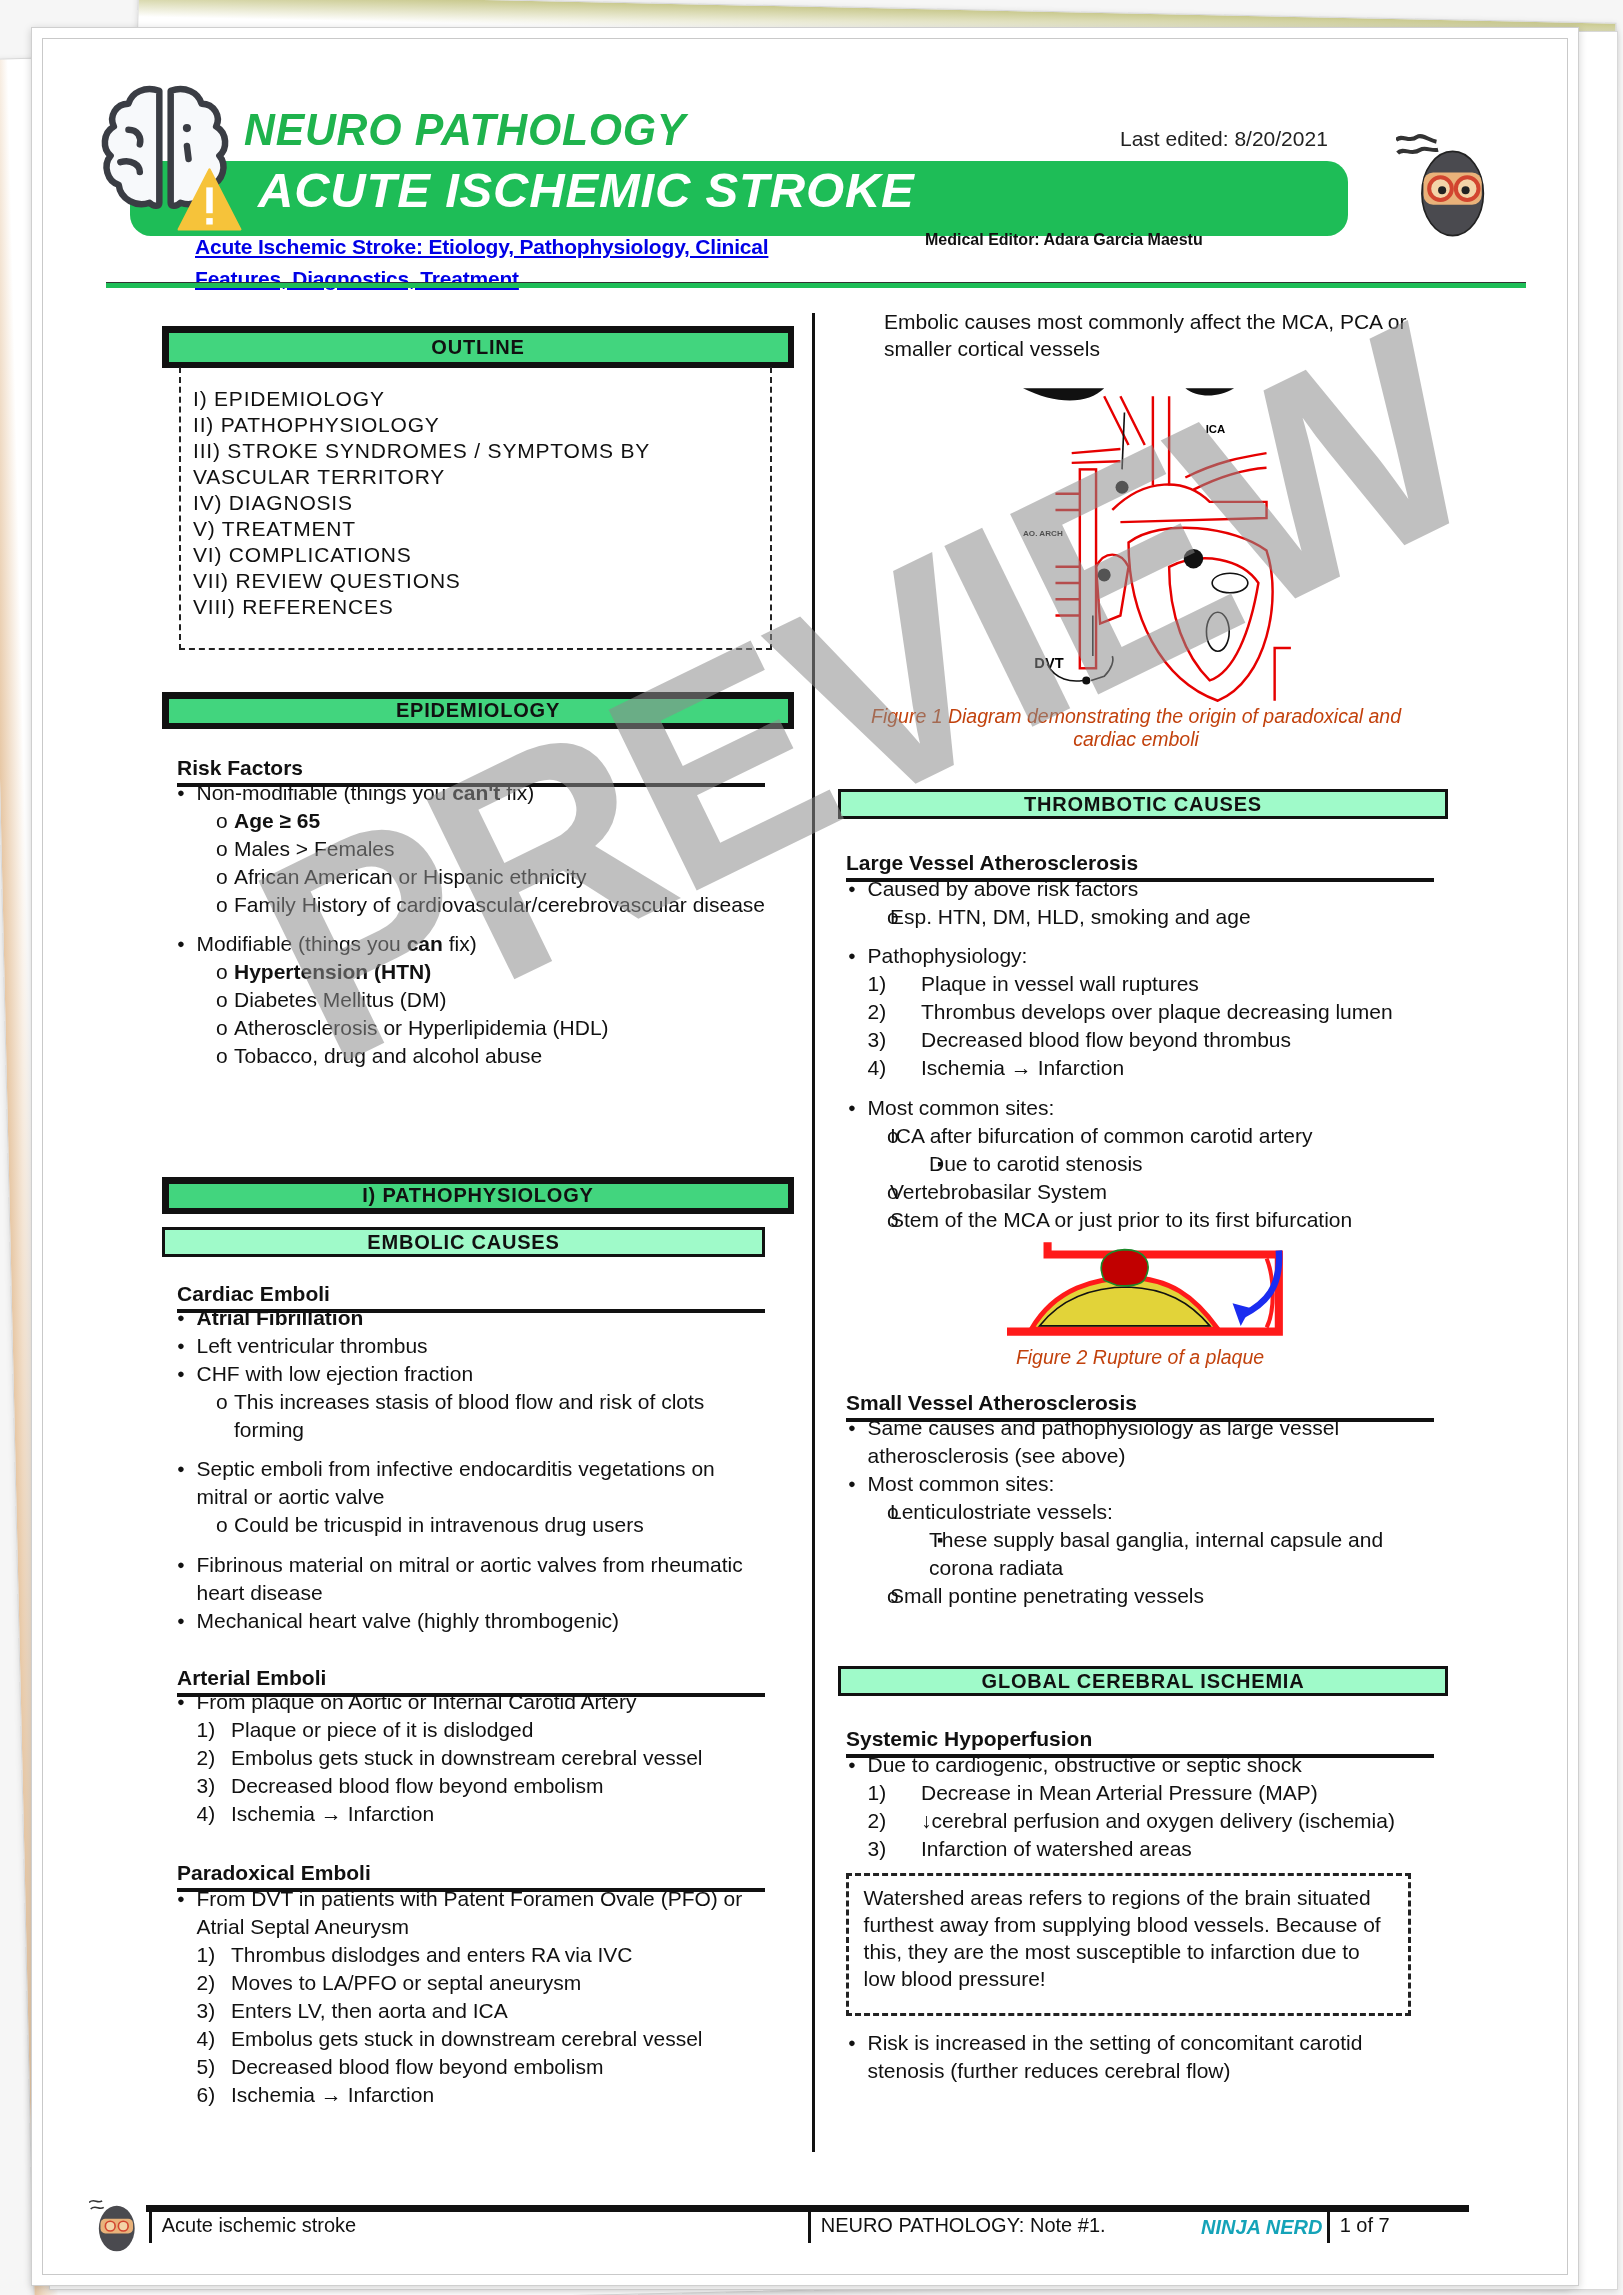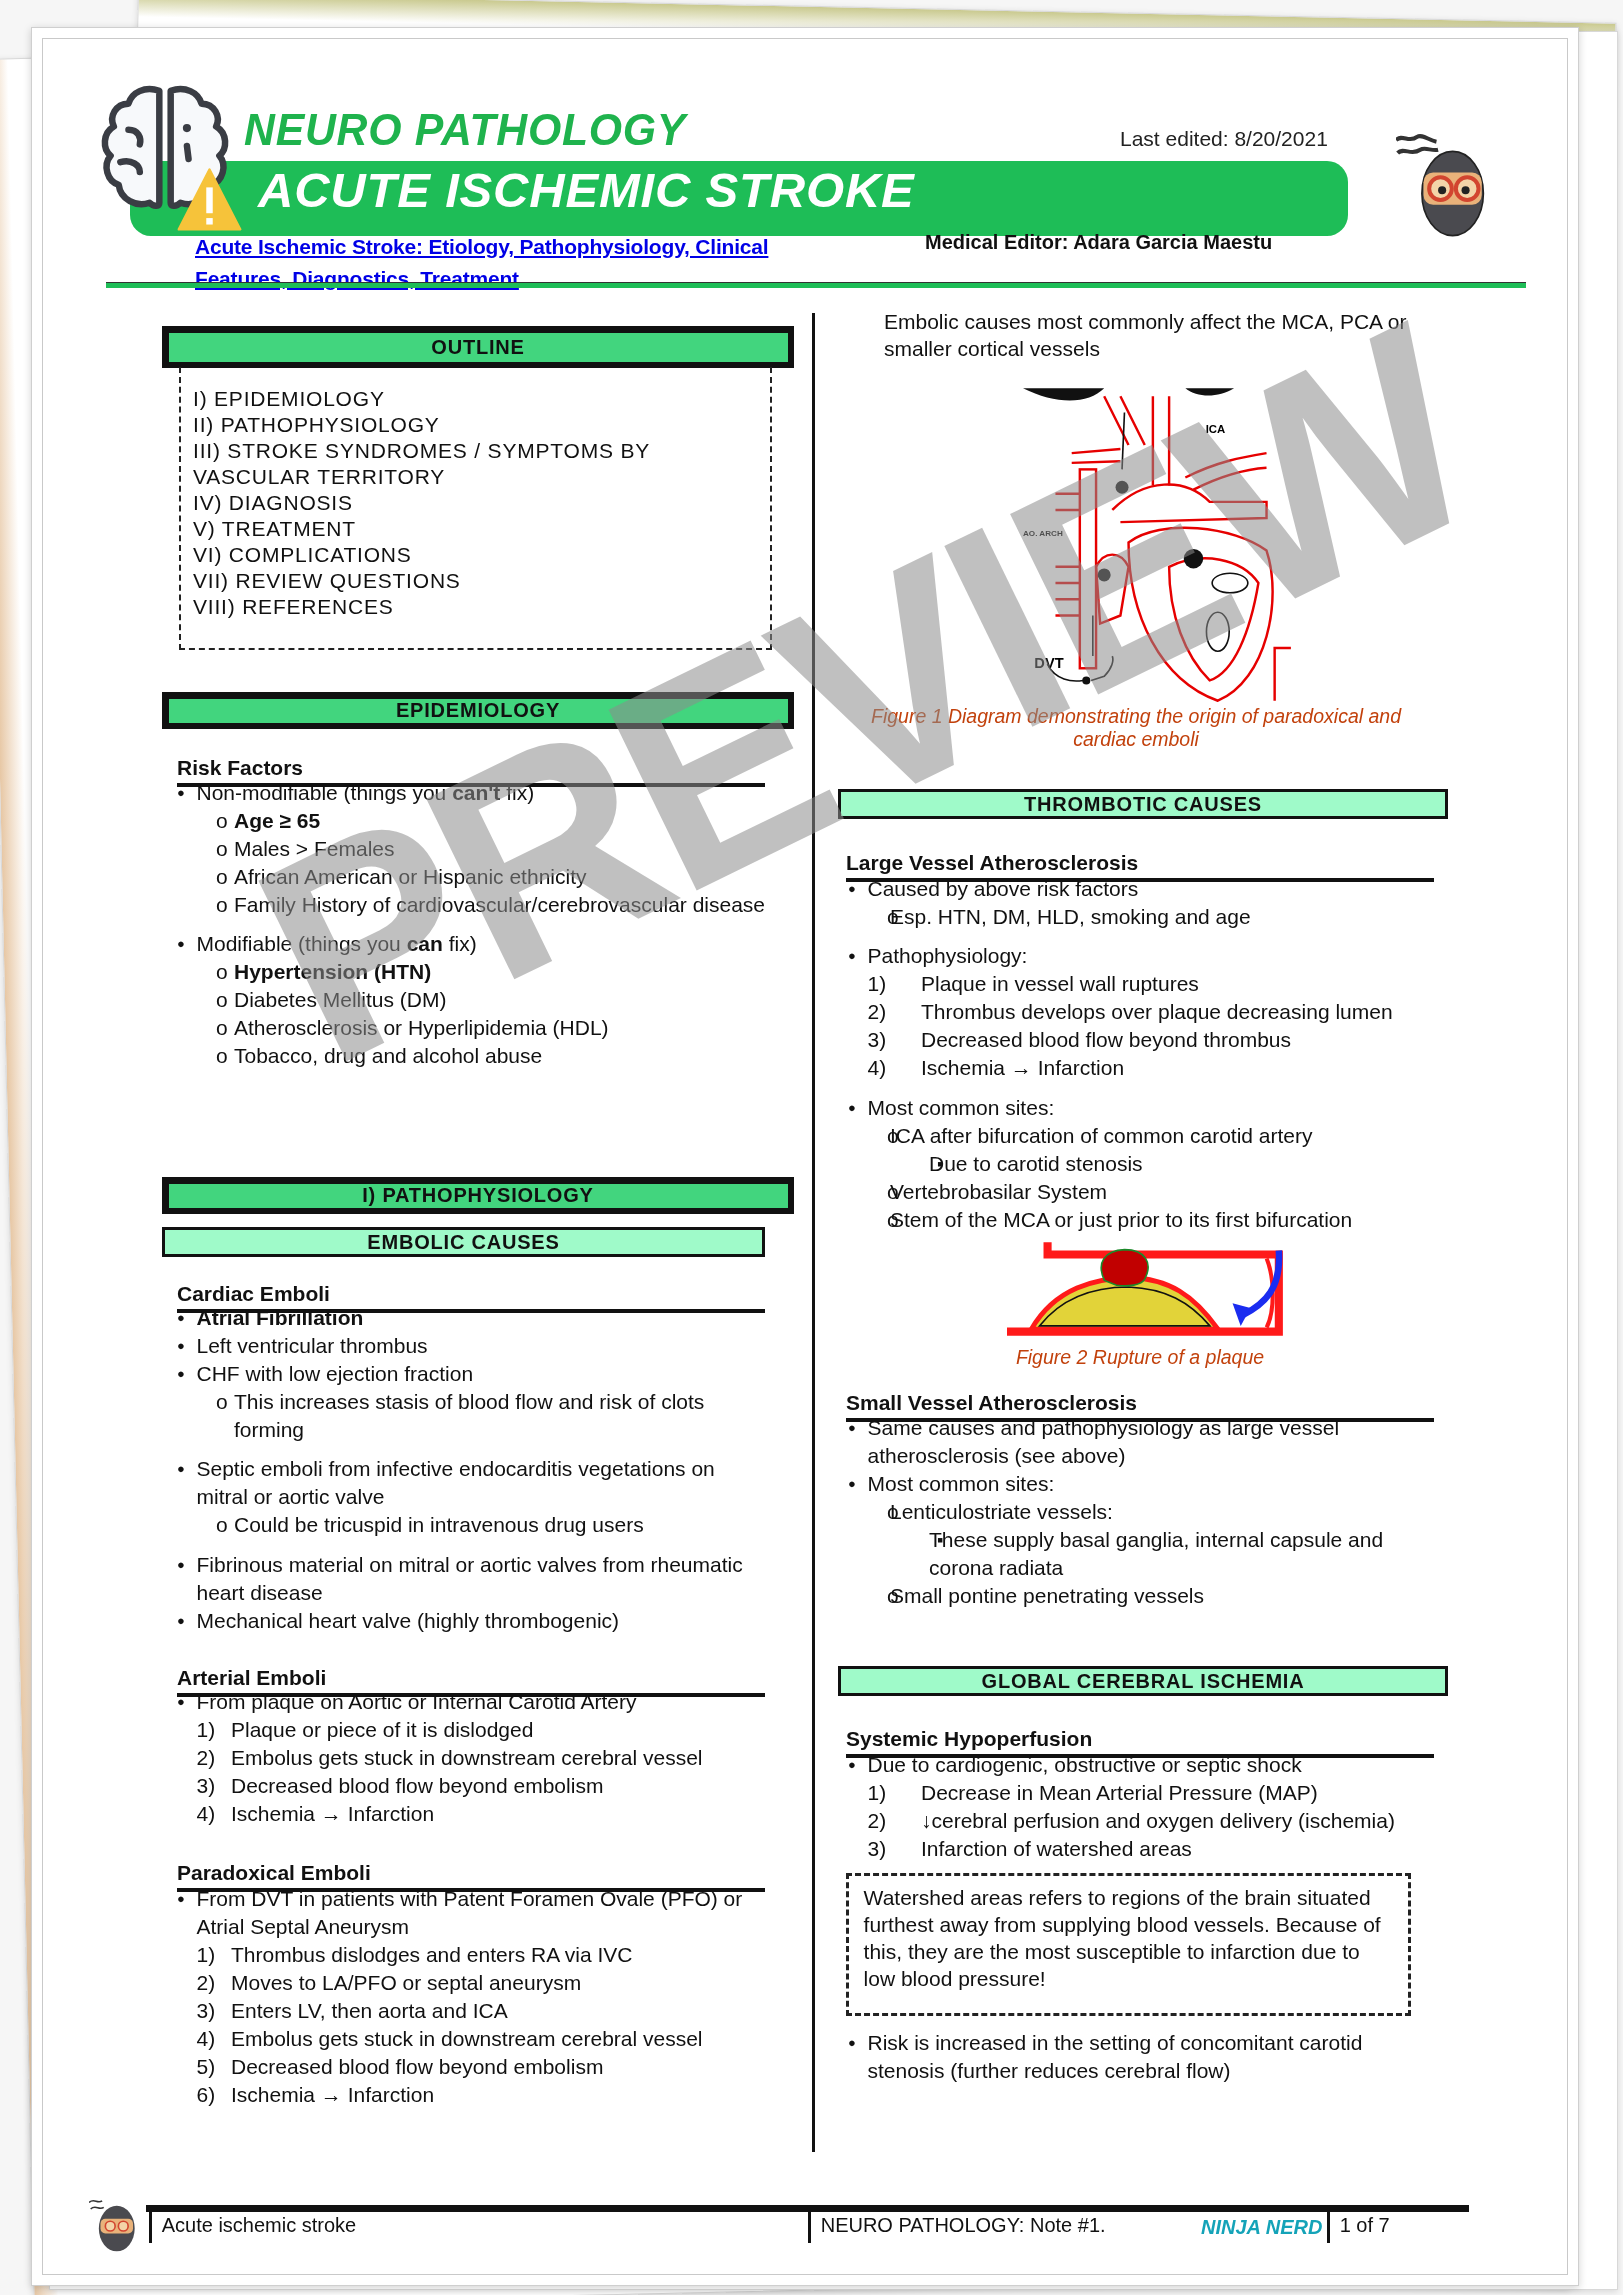--- a/index.html
+++ b/index.html
@@ -33,21 +33,21 @@
   .banner-title {
     position:absolute; left:258px; top:162px; font-size:49px; font-weight:bold; color:#fff; letter-spacing:0.8px;
     font-style:italic;
   }
   .last-edited { position:absolute; left:1120px; top:127px; font-size:21px; color:#222; }
   .ninja { position:absolute; left:1396px; top:122px; width:89px; height:126px; }
   .video-link {
     position:absolute; left:195px; top:231px; width:649px; font-size:21px; font-weight:bold;
     color:#0000e6; text-decoration:underline; line-height:32px; letter-spacing:-0.2px;
   }
-  .med-editor { position:absolute; left:925px; top:231px; font-size:20px; font-weight:bold; color:#111; }
+  .med-editor { position:absolute; left:925px; top:231px; font-size:16px; font-weight:bold; color:#111; }
   .header-rule { position:absolute; left:106px; top:282px; width:1420px; height:4.9px; background:#1ebd57; border-top:1.6px solid #333; }
 
   
   .col-divider { position:absolute; left:812px; top:313px; width:3.2px; height:1839px; background:#111; }
 
   
   .bar-dark {
     position:absolute; background:#111; padding:6.5px;
   }
   .bar-dark .fill {

